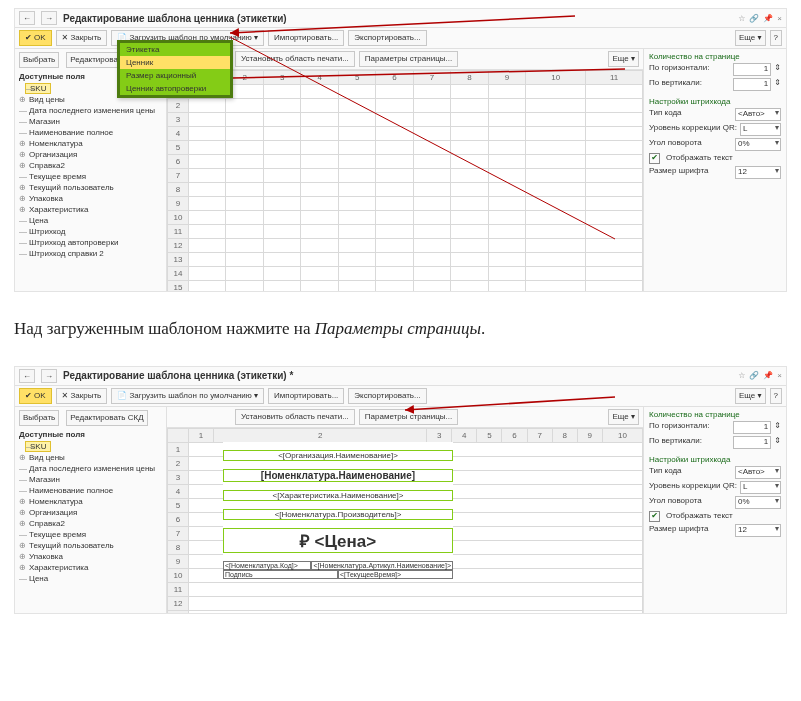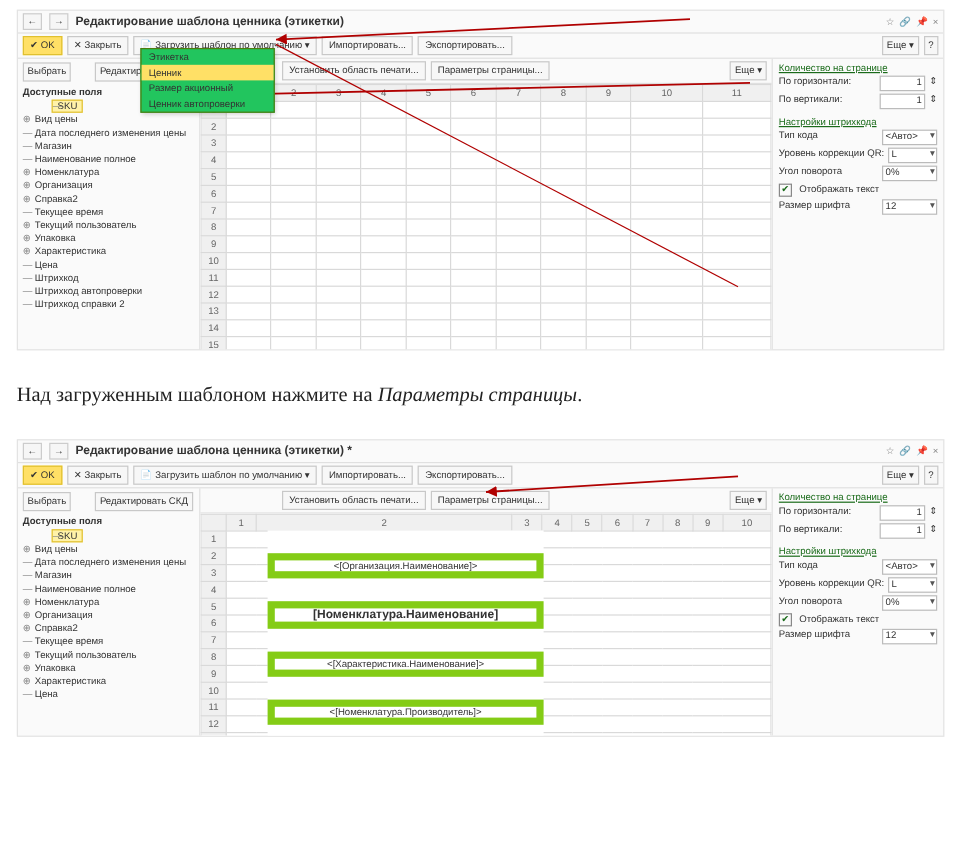--- a/index.html
+++ b/index.html
@@ -10,51 +10,51 @@
 .titlebar .title{font-weight:bold;font-size:10px}
 .titlebar .spacer{flex:1}
 .win-icons{display:flex;gap:4px;color:#888}
 .toolbar{display:flex;align-items:center;gap:4px;padding:2px 4px;border-bottom:1px solid #e0e0e0}
 .btn{border:1px solid #c8c8c8;background:#f7f7f7;padding:0 5px;line-height:14px;white-space:nowrap}
 .btn.ok{background:#ffe066;border-color:#e0c030}
 .btn.s{padding:0 3px}
 .spacer{flex:1}
 .body3col{display:flex;align-items:stretch}
 .left{width:152px;border-right:1px solid #e0e0e0;padding:3px 4px;box-sizing:border-box}
-.left-head{display:flex;gap:20px}
+.left-head{display:flex;gap:7px}
 .avail{margin-top:4px;font-weight:bold}
 .tree{list-style:none;margin:2px 0 0 0;padding:0}
 .tree li{padding:1px 0 1px 10px;position:relative;white-space:nowrap}
 .tree li::before{content:"—";position:absolute;left:0;color:#888}
 .tree li.exp::before{content:"⊕";color:#888}
-.tree li.sku{background:#fff2a8;border:1px solid #e0c030;display:inline-block;padding:0 4px;margin-left:24px}
+.tree li.sku{background:#fff2a8;border:1px solid #e0c030;display:inline-block;padding:0 4px;margin-left:6px}
 .center{flex:1;border-right:1px solid #e0e0e0;display:flex;flex-direction:column;min-width:0;position:relative}
 .ctool{display:flex;gap:4px;padding:2px 4px;border-bottom:1px solid #e0e0e0}
 .grid-wrap{flex:1;overflow:hidden;position:relative;background:#fff}
 table.grid{border-collapse:collapse;width:100%}
 table.grid th,table.grid td{border:1px solid #d9d9d9;height:11px;font-weight:normal;color:#666}
 table.grid th{background:#f0f0f0}
 table.grid th.rh{width:18px}
 .right{width:142px;padding:3px 5px;box-sizing:border-box}
-.rhead{color:#1a6b1a;text-decoration:underline;margin-bottom:2px}
+.rhead{color:#1a6b1a;margin-bottom:2px}
 .rrow{display:flex;align-items:flex-start;gap:3px;margin:2px 0}
 .rrow label{flex:1;white-space:nowrap}
 .rin{border:1px solid #bbb;background:#fff;width:34px;height:11px;text-align:right;padding-right:2px}
 .rsel{border:1px solid #bbb;background:#fff;width:42px;height:11px;padding-left:2px;position:relative}
 .rsel::after{content:"▾";position:absolute;right:1px;top:-1px;font-size:8px;color:#555}
 .chk{width:9px;height:9px;border:1px solid #888;display:inline-block;text-align:center;line-height:8px;color:#1a6b1a;margin-right:3px}
 
-.dd{position:absolute;top:31px;left:102px;width:110px;background:#22c55e;border:1px solid #4d7c0f;box-shadow:1px 2px 4px rgba(0,0,0,.2);z-index:5}
+.dd{position:absolute;top:31px;left:102px;width:110px;background:#84cc16;border:3px solid #4d7c0f;box-shadow:1px 2px 4px rgba(0,0,0,.2);z-index:5}
 .dd .mi{padding:2px 6px}
 .dd .mi.hl{background:#ffe066}
 
 .arrow-svg{position:absolute;pointer-events:none;top:0;left:0}
 
 .tplbox{position:absolute;top:28px;left:160px;width:230px;background:#fff}
-.tplbox .line{border:6px solid #84cc16;margin:19px 0;text-align:center;padding:0 2px;font-size:8px}
+.tplbox .line{border:1px solid #84cc16;margin:8px 0;text-align:center;padding:0 2px;font-size:8px}
 .tplbox .big{font-weight:bold;font-size:10px}
 .tplbox .price{font-weight:bold;font-size:17px}
 .tplbox .half{display:flex}
 .tplbox .half>div{flex:1;border:1px solid #777;font-size:7px;padding:0 1px}
 
 .article{margin:24px 0;font-family:Georgia,'Times New Roman',serif;font-size:17px;line-height:1.5;color:#222}
 .article em{}
 </style>
 </head>
 <body>

